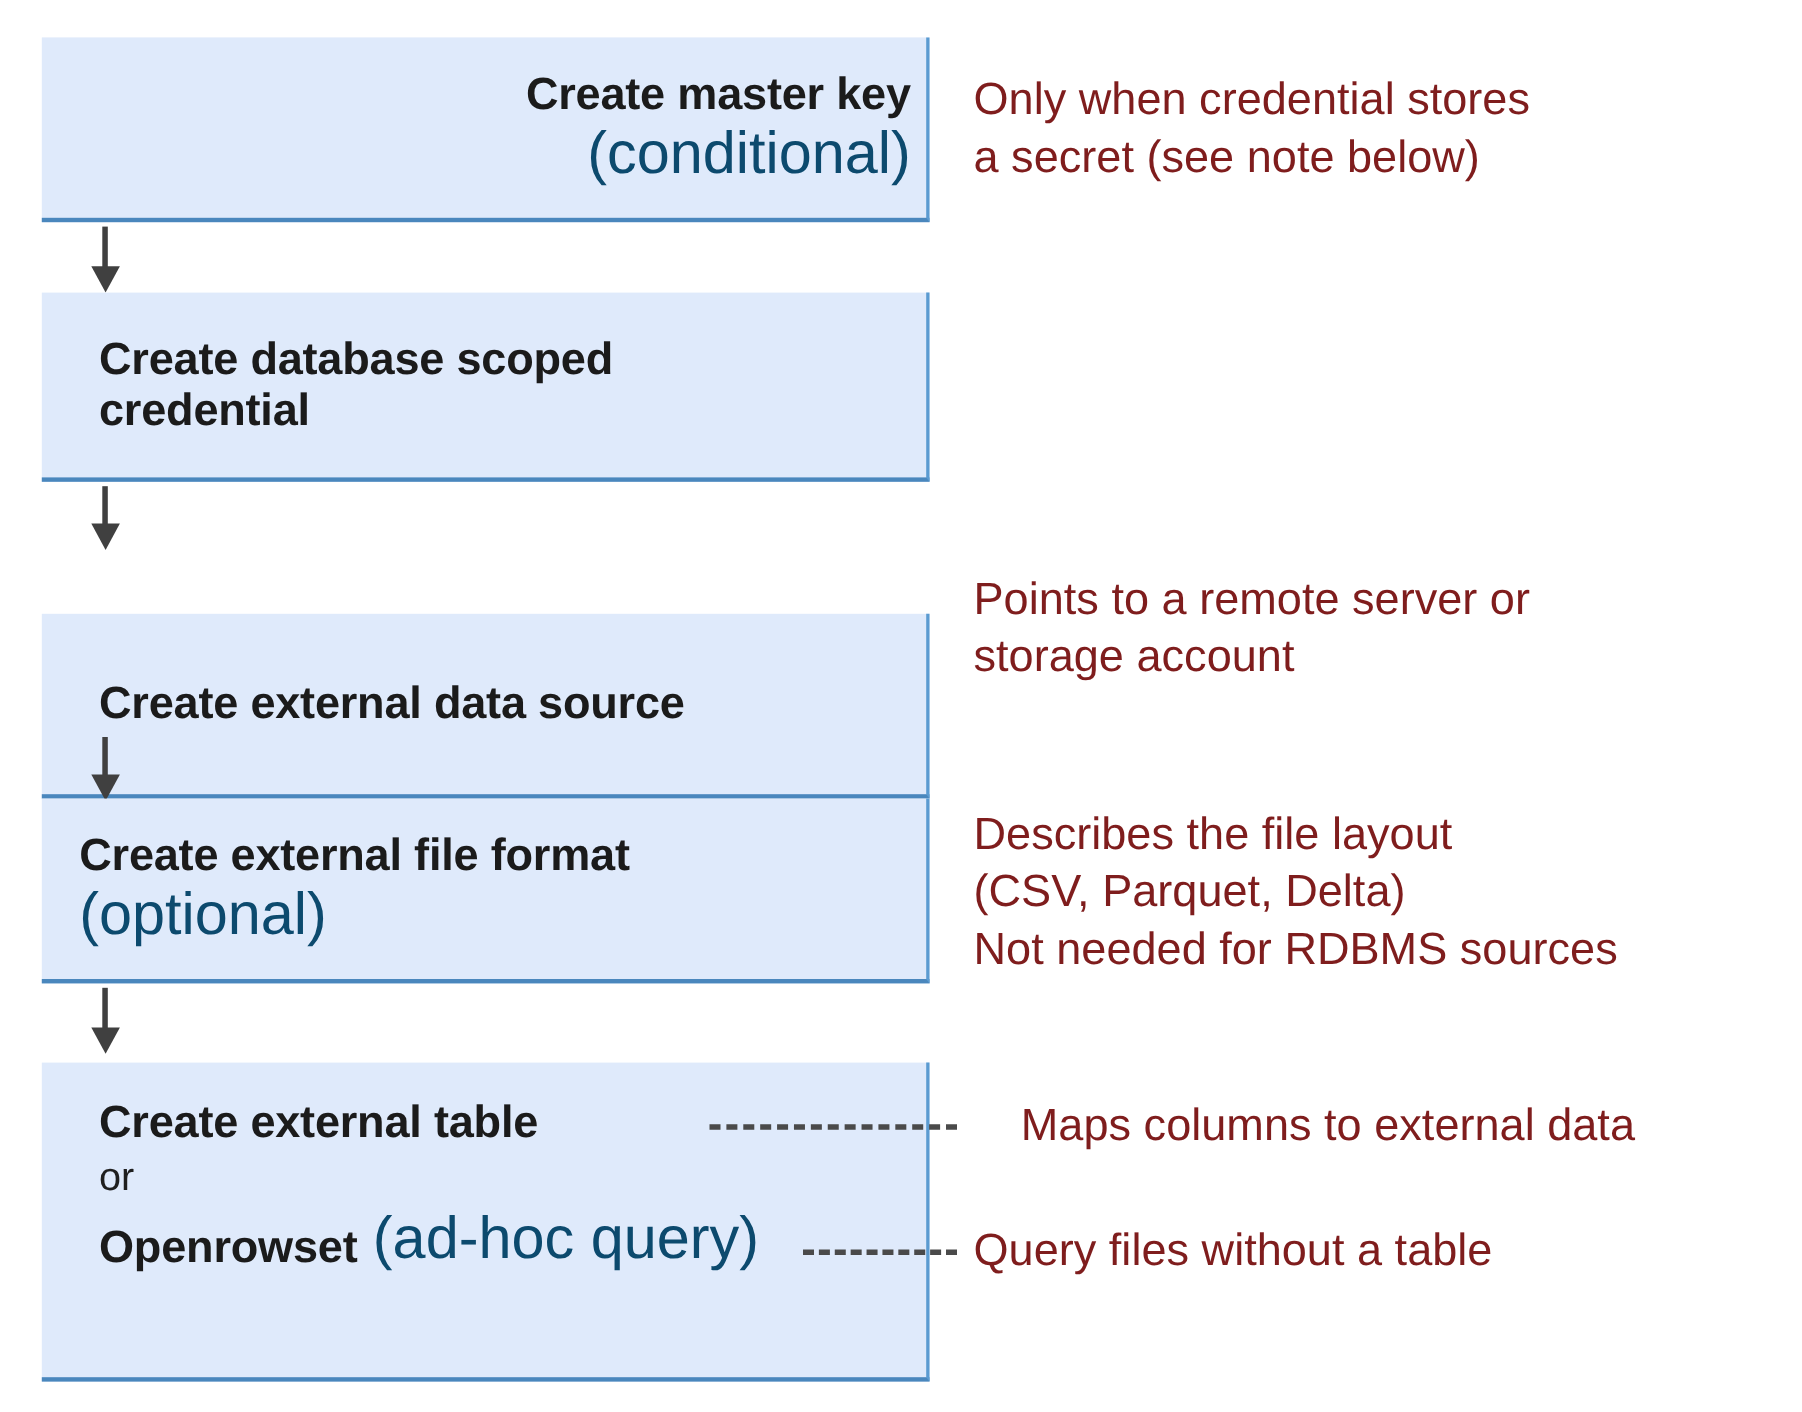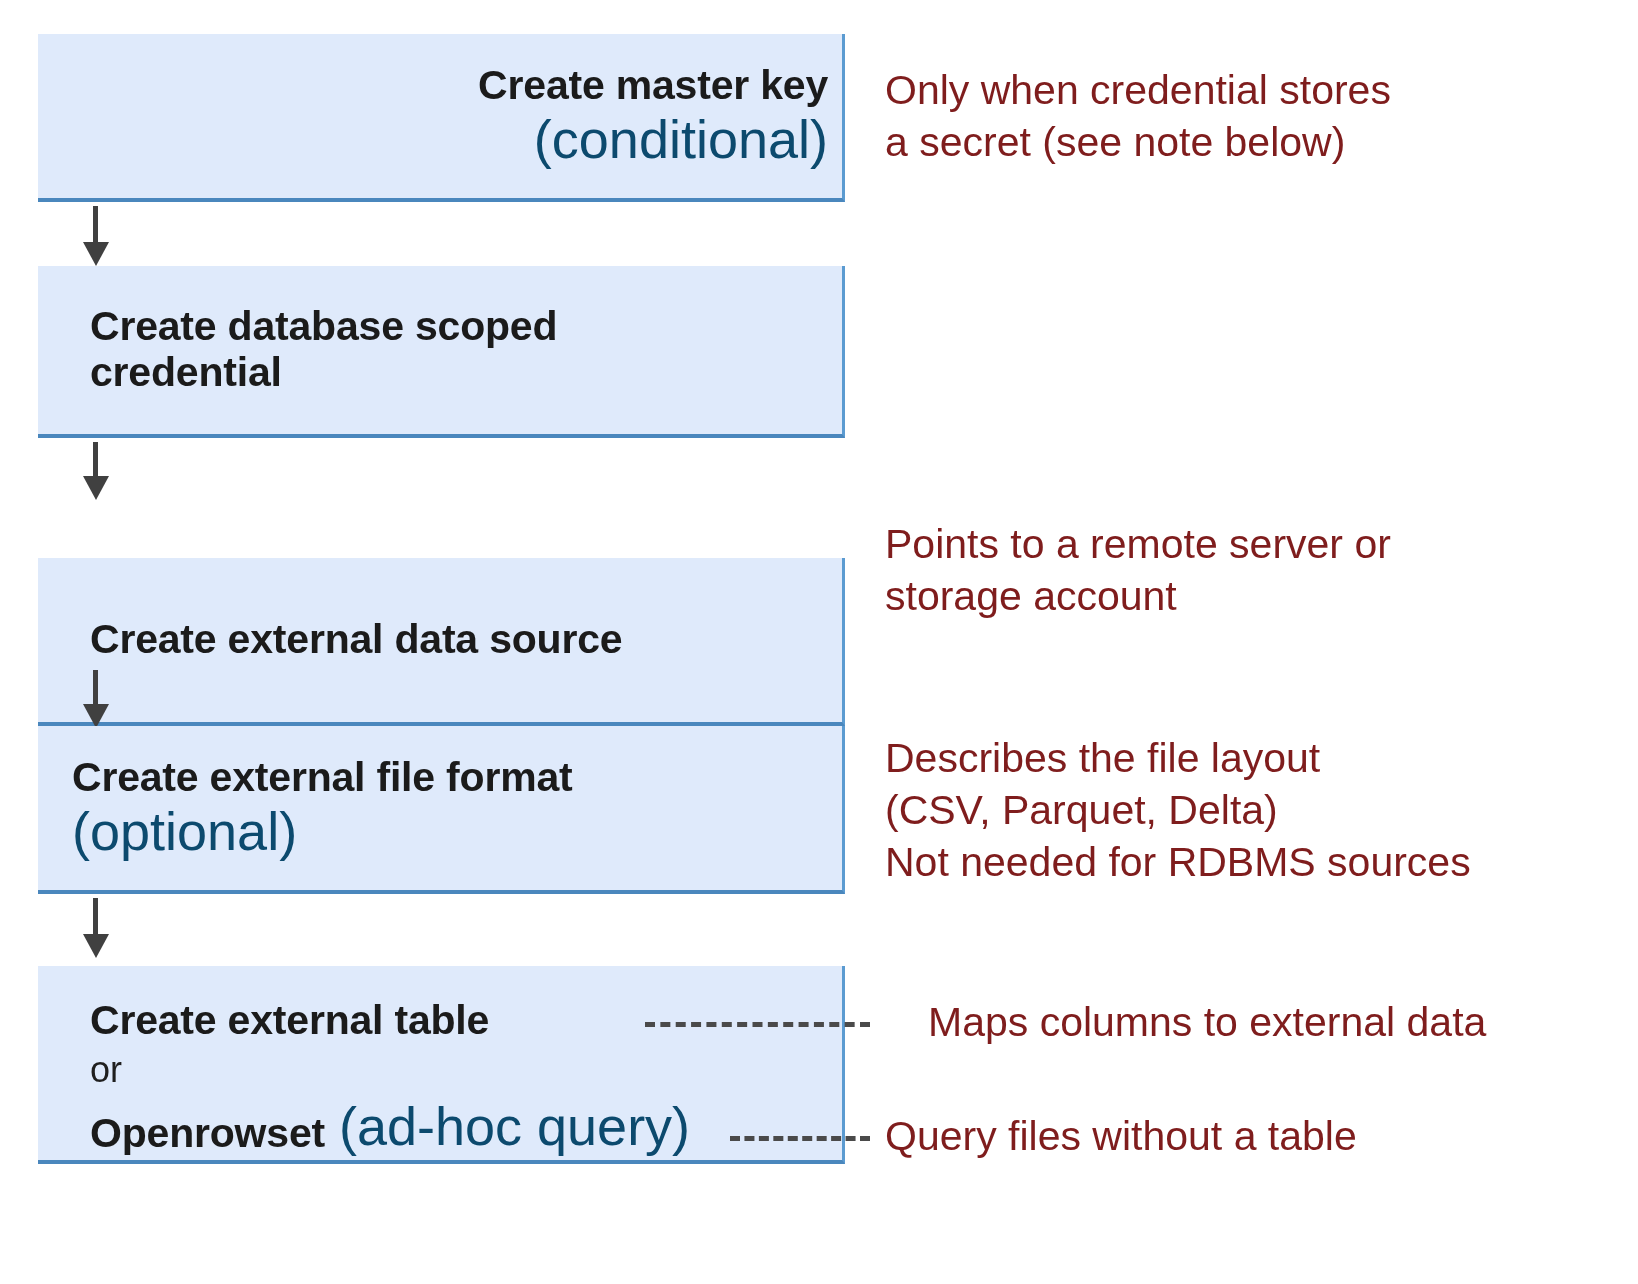--- a/index.html
+++ b/index.html
@@ -150,21 +150,21 @@
   </div>
   <div class="note" style="top:732px;">Describes the file layout
 (CSV, Parquet, Delta)
 Not needed for RDBMS sources</div>
 
   <div class="arrow" style="top:898px; height:60px;">
     <div class="shaft" style="height:38px;"></div>
     <div class="head" style="top:36px;"></div>
   </div>
 
-  <div class="step-box" style="top:966px; height:198px; justify-content:flex-start; padding-top:32px;">
+  <div class="step-box" style="top:966px; height:290px; justify-content:flex-start; padding-top:32px;">
     <div class="step-title">Create external table</div>
     <div class="or-line" style="margin-top:6px;">or</div>
     <div class="last-line" style="margin-top:6px;">
       <span class="step-title bold">Openrowset</span>
       <span class="step-sub" style="margin-left:14px;">(ad-hoc query)</span>
     </div>
   </div>
 
   <div class="dashed" style="left:645px; top:1022px; width:225px;"></div>
   <div class="note" style="top:996px; left:928px; width:740px;">Maps columns to external data</div>

